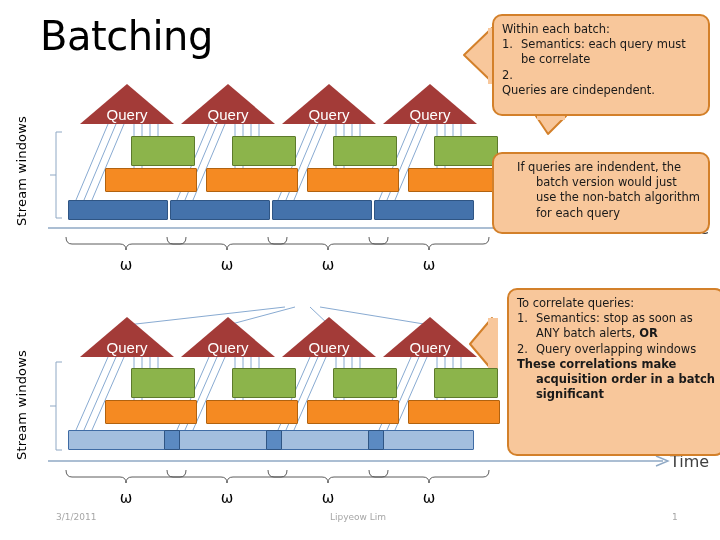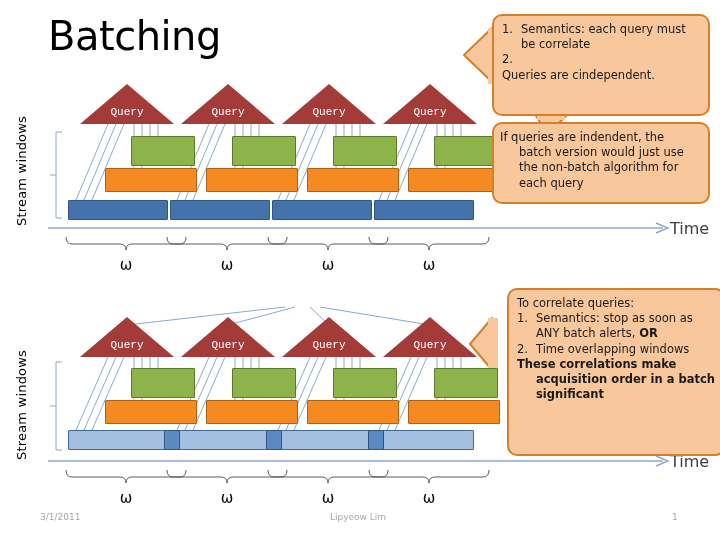--- a/index.html
+++ b/index.html
@@ -13,21 +13,21 @@
   #slide {
     position: relative;
     width: 720px;
     height: 540px;
     background: #ffffff;
     overflow: hidden;
   }
   
   #slide-title {
     position: absolute;
-    left: 48px;
+    left: 40px;
     top: 14px;
     font-size: 40px;
     font-weight: 400;
     color: #000000;
     letter-spacing: -0.5px;
     line-height: 1.1;
     font-family: "DejaVu Sans", sans-serif;
   }
   
   .axis-label-v {
@@ -77,23 +77,23 @@
     border-bottom: 1px solid #2f5584;
   }
   .query-tri {
     position: absolute;
     width: 0;
     height: 0;
   }
   .query-label {
     position: absolute;
     color: #ffffff;
-    font-size: 11px;
+    font-size: 15px;
     text-align: center;
-    font-family: Liberation Mono, monospace;
+    font-family: Liberation Sans, sans-serif;
     pointer-events: none;
   }
   
   #any-alert {
     position: absolute;
     left: 248px;
     top: 282px;
     width: 108px;
     height: 24px;
     background: #a33b38;
@@ -369,48 +369,49 @@
   </div>
 
   <div class="time-label" style="left:670px; top:452px;">Time</div>
 
   <div class="omega" style="left:116px; top:489px;">ω</div>
   <div class="omega" style="left:217px; top:489px;">ω</div>
   <div class="omega" style="left:318px; top:489px;">ω</div>
   <div class="omega" style="left:419px; top:489px;">ω</div>
 
   <div class="callout" style="left:492px; top:14px; width:218px; height:102px;">
+    <div>Within each batch:</div>
     <ul class="clist">
       <li>
         <span class="num">1.</span>
         <span>Semantics: each query must be correlate</span>
       </li>
       <li>
         <span class="num">2.</span>
       </li>
     </ul>
     <div>Queries are cindependent.</div>
   </div>
 
-  <div class="callout hang" style="left:492px; top:122px; width:218px; height:82px; padding-left:25px; text-indent:-19px;">
+  <div class="callout hang" style="left:492px; top:152px; width:218px; height:82px; padding-left:42px; text-indent:-19px;">
     <span>If queries are indendent, the batch version would just use the non-batch algorithm for each query</span>
   </div>
 
   <div class="callout" style="left:492px; top:288px; width:218px; height:168px;margin-left:15px;">
     <div>To correlate queries:</div>
     <ul class="clist">
       <li>
         <span class="num">1.</span>
         <span><span>Semantics: stop as soon as ANY batch alerts, </span><b>OR</b></span>
       </li>
       <li>
         <span class="num">2.</span>
-        <span>Time overlapping windows</span>
+        <span>Query overlapping windows</span>
       </li>
     </ul>
     <div class="hang2" style="text-indent:-19px;font-weight:bold;">These correlations make acquisition order in a batch significant</div>
   </div>
 
-  <div class="footer-text" style="left:40px; top:512px;">3/1/2011</div>
+  <div class="footer-text" style="left:56px; top:512px;">3/1/2011</div>
   <div class="footer-text" style="left:330px; top:512px;">Lipyeow Lim</div>
   <div class="footer-text" style="left:672px; top:512px;">1</div>
 
 </div>
 
 </body></html>

